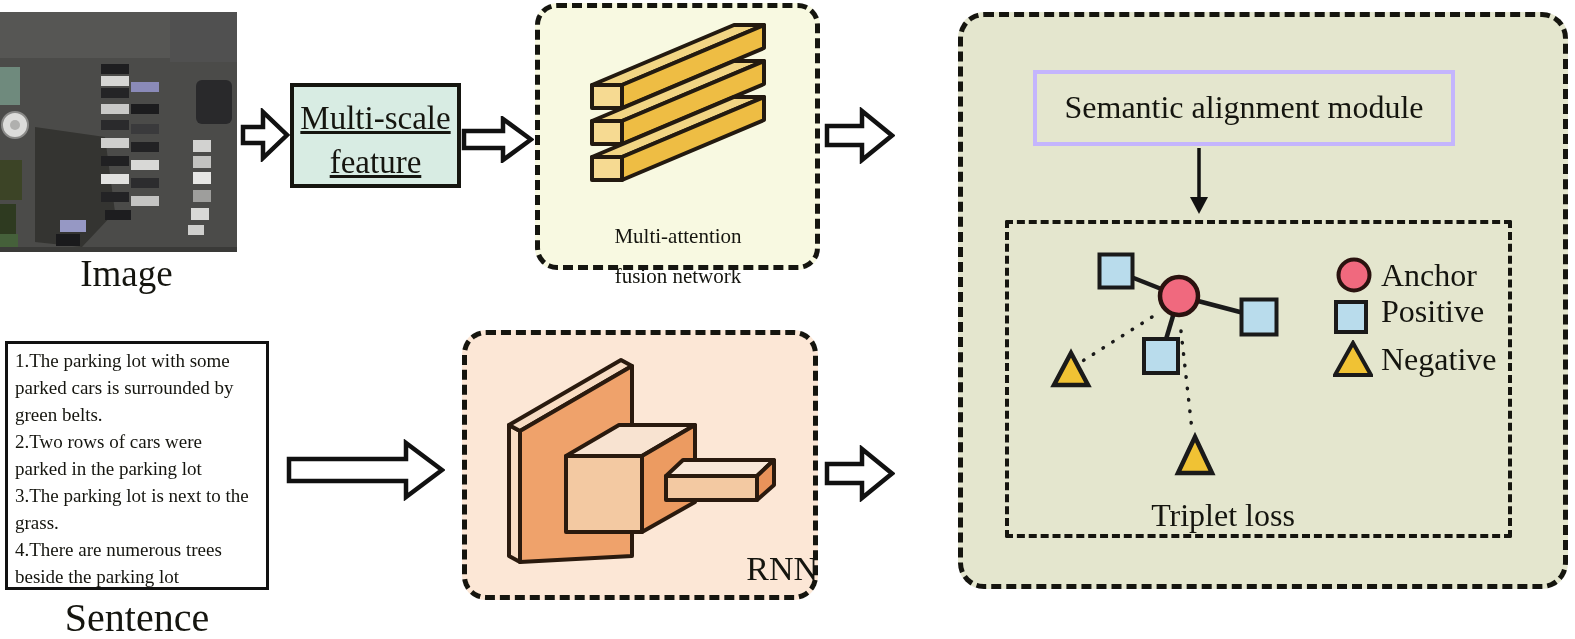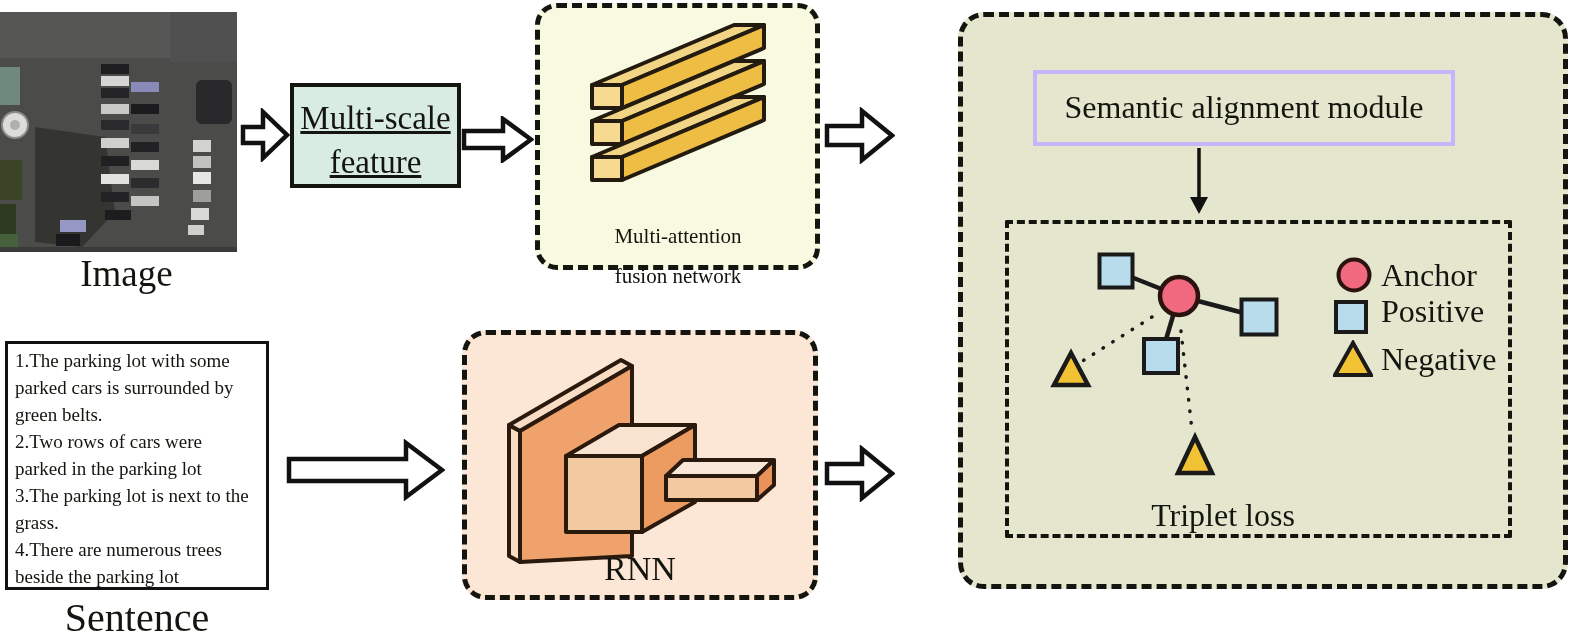--- a/index.html
+++ b/index.html
@@ -25,21 +25,21 @@
   .ms-box { left:290px; top:83px; width:171px; height:105px; background:#d8ece3;
             border:4px solid #15150f; font-size:33px; line-height:44px;
             display:flex; align-items:flex-end; justify-content:center; text-align:center;text-decoration:underline; }
 
   .sentence-box { left:5px; top:341px; width:264px; height:249px; background:#ffffff;
                   border:3px solid #111; overflow:hidden; }
   .sentence-text { padding:3px 2px 0 7px; font-size:19px; line-height:27px; }
 
   .big-label { font-size:37px; }
   .fusion-label { left:540px; top:169px; width:276px; font-size:21px; line-height:40px;margin-top:47px; }
-  .rnn-label { left:462px; top:550px; width:356px; font-size:34px; }
+  .rnn-label { left:462px; top:550px; width:356px; font-size:34px;text-align:right; }
   .triplet-label { left:1103px; top:497px; width:240px; font-size:32px;font-family:Liberation Serif, serif; }
   .legend-label { font-size:32px; line-height:38px; }
 </style>
 </head>
 <body>
 
 <div id="canvas">
 
   <svg class="abs" style="left:0;top:12px" width="237" height="240" viewBox="0 0 237 240">
     <rect x="0" y="0" width="237" height="240" fill="#4b4b49"></rect>

